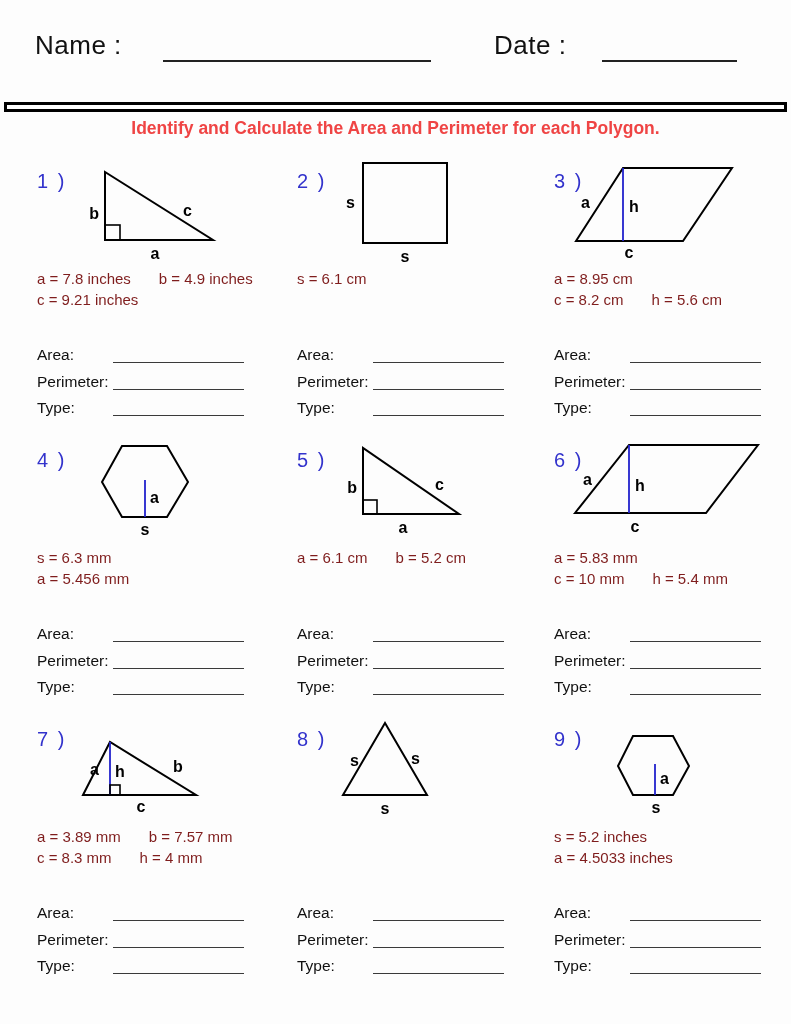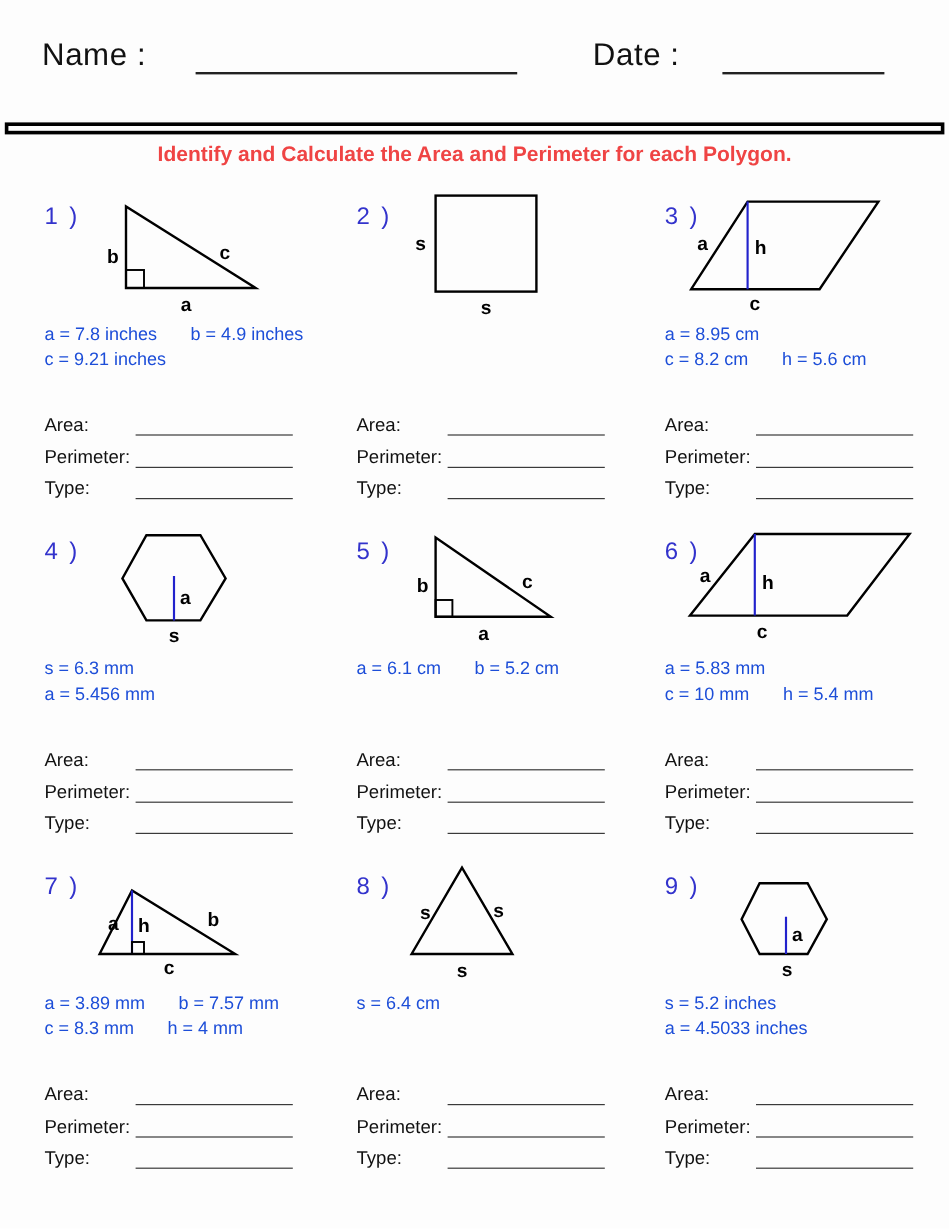--- a/index.html
+++ b/index.html
@@ -37,21 +37,21 @@
   .num {
     position:absolute; left:4px; top:12px;
     font-size:20px; color:#3333cc; letter-spacing:2px;
   }
   svg.fig { position:absolute; left:0; top:0; }
   .shape { fill:none; stroke:#000; stroke-width:2; stroke-linejoin:miter; }
   .sq { fill:none; stroke:#000; stroke-width:1.6; }
   .hline { stroke:#2222cc; stroke-width:1.8; }
   svg.fig text { font-family:"Liberation Sans", sans-serif; font-size:16px; font-weight:bold; fill:#000; }
 
-  .meas { position:absolute; left:4px; top:110px; width:100%; font-size:15px; color:#1d4ed8; }
+  .meas { position:absolute; left:4px; top:110px; width:100%; font-size:15px; color:#7f1d1d; }
   .mline { height:21px; line-height:21px; white-space:nowrap; }
   .mseg { display:inline-block; }
   .mseg + .mseg { margin-left:28px; }
   .mseg:empty { display:none; }
 
   .answers { position:absolute; left:4px; top:188px; width:100%; }
   .arow { display:flex; align-items:center; height:18px; margin-bottom:8.5px; }
   .alabel { width:76px; font-size:15.5px; color:#111; line-height:16px; }
   .aline { width:131px; border-bottom:1.8px solid #3a3a3a; height:16px; }
 </style>
@@ -99,20 +99,21 @@
     </div>
 
     <div class="cell">
       <span class="num">2 )</span>
       <svg class="fig" width="250" height="108">
         <rect class="shape" x="70" y="5" width="84" height="80"></rect>
         <text x="62" y="50" text-anchor="end">s</text>
         <text x="112" y="104" text-anchor="middle">s</text>
       </svg>
       <div class="meas">
+        <div class="mline"><span class="mseg">s = 6.1 cm</span></div>
         <div class="mline"></div>
       </div>
       <div class="answers">
         <div class="arow">
             <span class="alabel">Area:</span>
             <span class="aline"></span>
           </div>
         <div class="arow">
             <span class="alabel">Perimeter:</span>
             <span class="aline"></span>
@@ -270,24 +271,20 @@
     </div>
 
     <div class="cell">
       <span class="num">8 )</span>
       <svg class="fig" width="250" height="108">
         <polygon class="shape" points="92,7 50,79 134,79"></polygon>
         <text x="66" y="50" text-anchor="end">s</text>
         <text x="118" y="48">s</text>
         <text x="92" y="98" text-anchor="middle">s</text>
       </svg>
-      <div class="meas">
-        <div class="mline"><span class="mseg">s = 6.4 cm</span></div>
-        <div class="mline"></div>
-      </div>
       <div class="answers">
         <div class="arow">
             <span class="alabel">Area:</span>
             <span class="aline"></span>
           </div>
         <div class="arow">
             <span class="alabel">Perimeter:</span>
             <span class="aline"></span>
           </div>
         <div class="arow">

